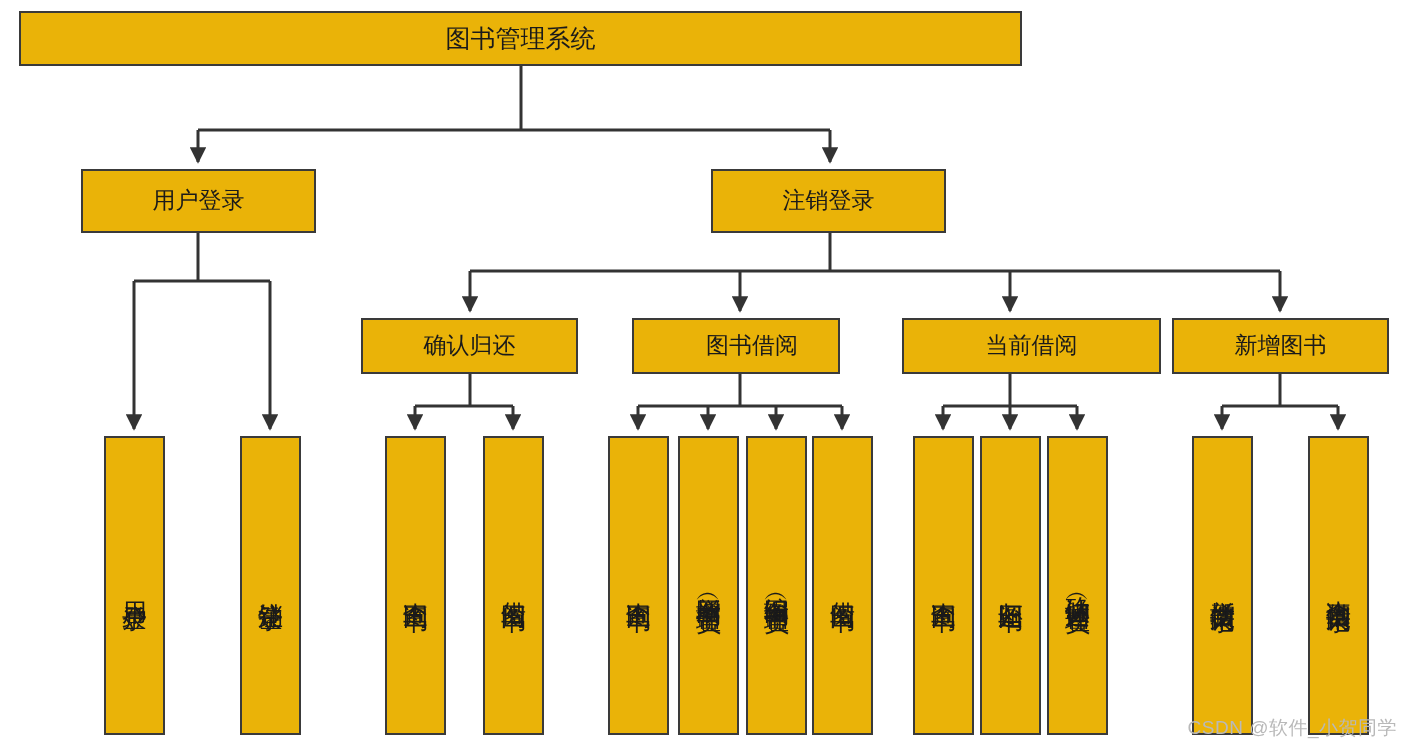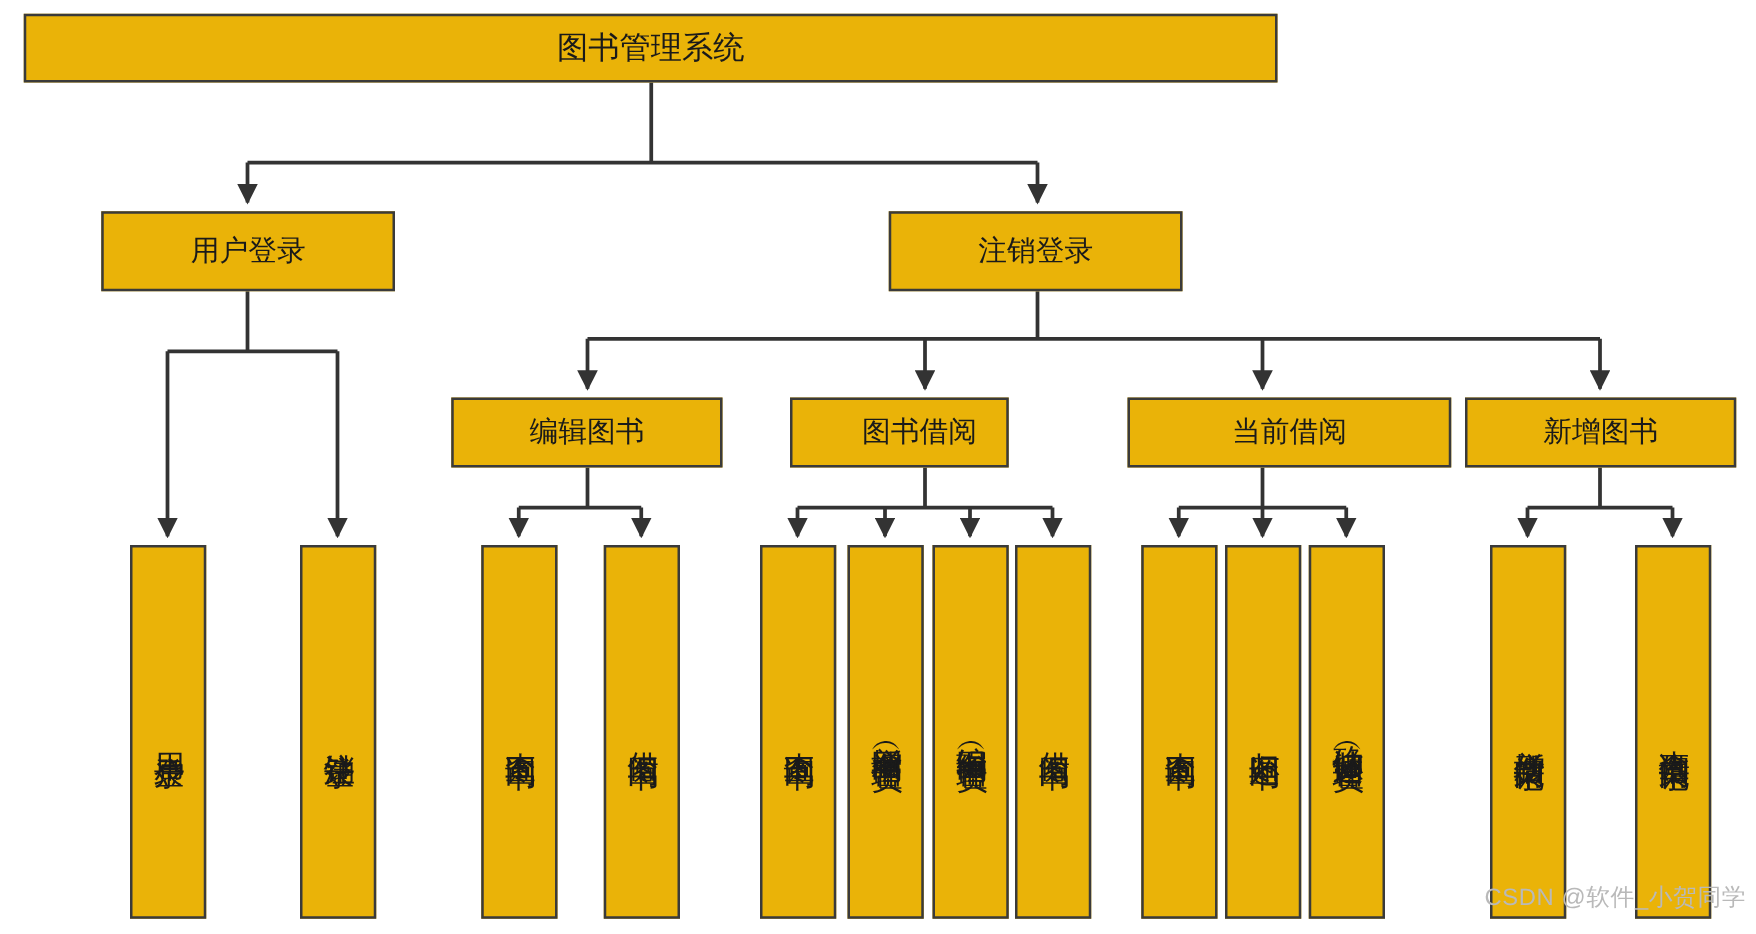--- a/index.html
+++ b/index.html
@@ -51,21 +51,21 @@
     writing-mode: vertical-rl;
     text-orientation: upright;
     font-size: 25px;
     letter-spacing: 2px;
     line-height: 1;
     white-space: nowrap;
   }
   #watermark {
     position: absolute;
     right: 8px;
-    bottom: 16px;
+    bottom: 6px;
     font-size: 19px;
     color: #b9b9b9;
     letter-spacing: 0.5px;
     white-space: nowrap;
     pointer-events: none;
   }
 </style>
 </head>
 <body>
 
@@ -126,23 +126,23 @@
   </div>
 
   <div class="node node-l2" style="left:81px; top:169px; width:235px; height:64px;">
     <span class="label">用户登录</span>
   </div>
   <div class="node node-l2" style="left:711px; top:169px; width:235px; height:64px;">
     <span class="label">注销登录</span>
   </div>
 
   <div class="node node-l3" style="left:361px; top:318px; width:217px; height:56px;">
-    <span class="label">编辑图书</span>
+    <span class="label">确认归还</span>
   </div>
-  <div class="node node-l3" style="left:632px; top:318px; width:175px; height:56px;padding-left:32px;">
+  <div class="node node-l3" style="left:632px; top:318px; width:208px; height:56px;padding-left:32px;">
     <span class="label">图书借阅</span>
   </div>
   <div class="node node-l3" style="left:902px; top:318px; width:259px; height:56px;">
     <span class="label">当前借阅</span>
   </div>
   <div class="node node-l3" style="left:1172px; top:318px; width:217px; height:56px;">
     <span class="label">新增图书</span>
   </div>
 
   <div class="node node-leaf" style="left:104px; top:436px; width:61px; height:299px;">

